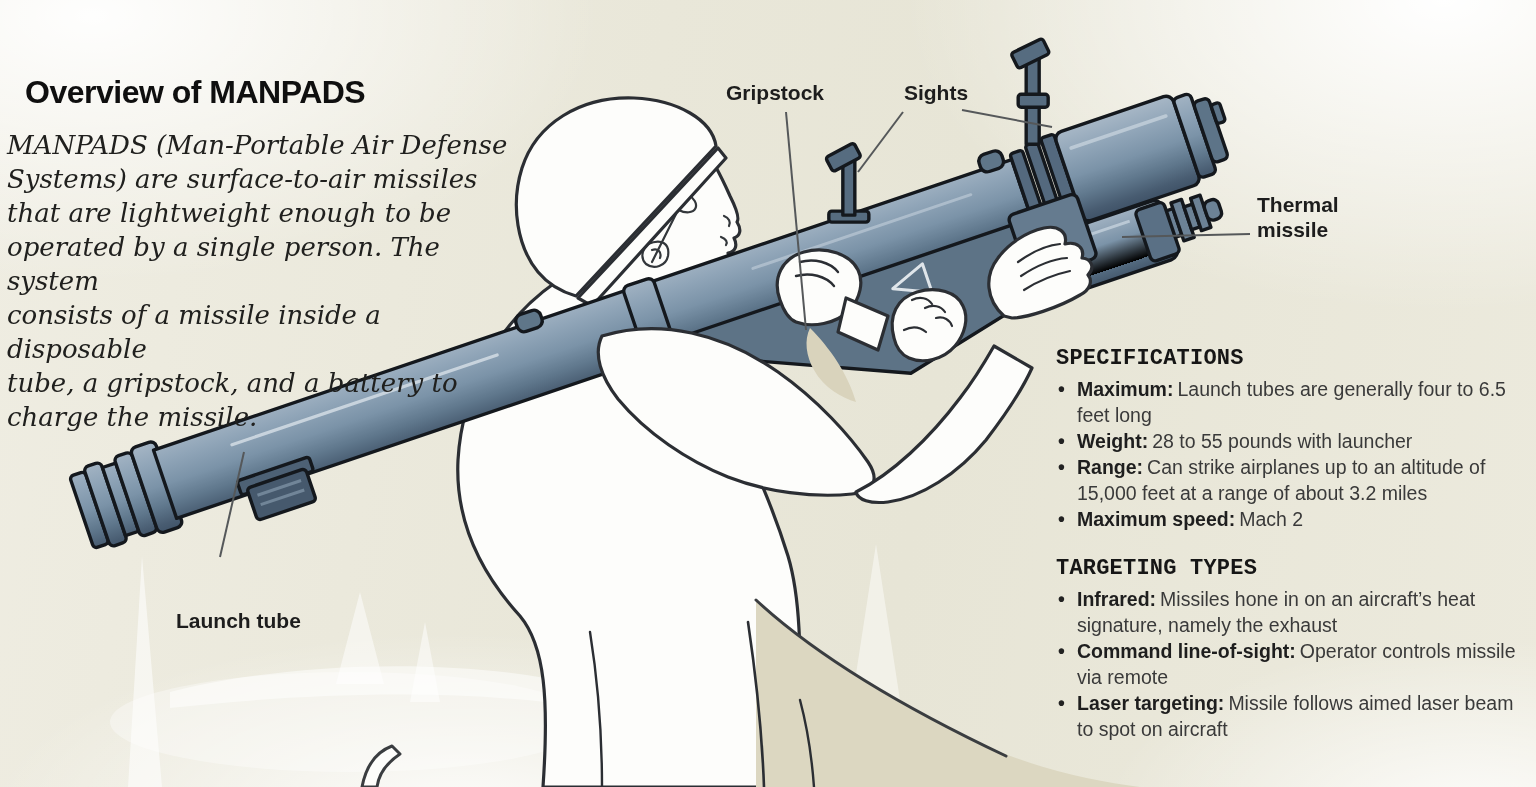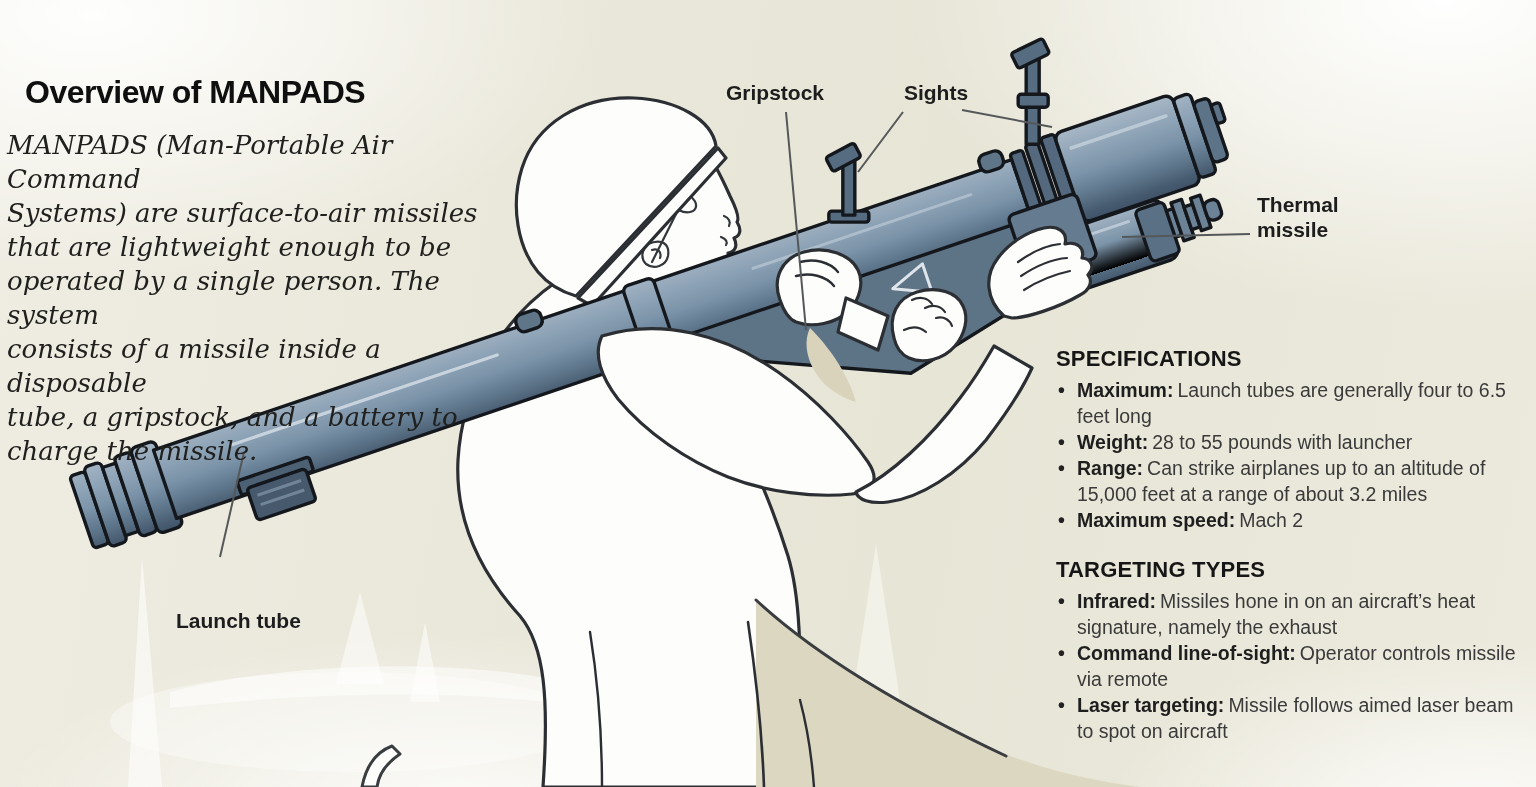--- a/index.html
+++ b/index.html
@@ -25,21 +25,21 @@
   }
   .intro span{display:block;}
   .callout{
     position:absolute;font-size:21px;font-weight:700;color:#1d1d1d;line-height:25px;
   }
   .co-gripstock{left:726px;top:80px;width:116px;text-align:left;}
   .co-sights{left:903px;top:80px;width:66px;text-align:center;}
   .co-thermal{left:1257px;top:192px;width:100px;text-align:left;}
   .co-launchtube{left:176px;top:563px;width:140px;margin-top:45px;}
   .col{position:absolute;left:1056px;top:346px;width:478px;color:#3a3a3a;}
-  .sec-h{font-size:22px;font-weight:700;color:#161616;letter-spacing:.2px;margin-bottom:5px;}
+  .sec-h{font-size:22px;font-weight:700;color:#161616;letter-spacing:.2px;margin-bottom:5px;font-family:Liberation Mono, monospace;}
   .sec{margin-bottom:24px;}
   .item{position:relative;padding-left:21px;font-size:19.5px;line-height:26px;}
   .item .b{position:absolute;left:2px;top:0;font-weight:700;color:#222;}
   .item b{color:#1e1e1e;font-weight:700;margin-right:4px;}
 </style>
 </head>
 <body>
 
 <div class="stage">
 
@@ -214,21 +214,21 @@
     <path d="M 903 112 L 858 172"></path>
     <path d="M 962 110 L 1052 127"></path>
     <path d="M 1250 234 L 1122 237"></path>
     <path d="M 244 452 L 220 557"></path>
   </g>
 </svg>
 
 <div class="title">Overview of MANPADS</div>
 
 <div class="intro">
-  <span>MANPADS (Man-Portable Air Command</span>
+  <span>MANPADS (Man-Portable Air Defense</span>
   <span>Systems) are surface-to-air missiles</span>
   <span>that are lightweight enough to be</span>
   <span>operated by a single person. The system</span>
   <span>consists of a missile inside a disposable</span>
   <span>tube, a gripstock, and a battery to</span>
   <span>charge the missile.</span>
 </div>
 
 <div class="callout co-gripstock">Gripstock</div>
 <div class="callout co-sights">Sights</div>

